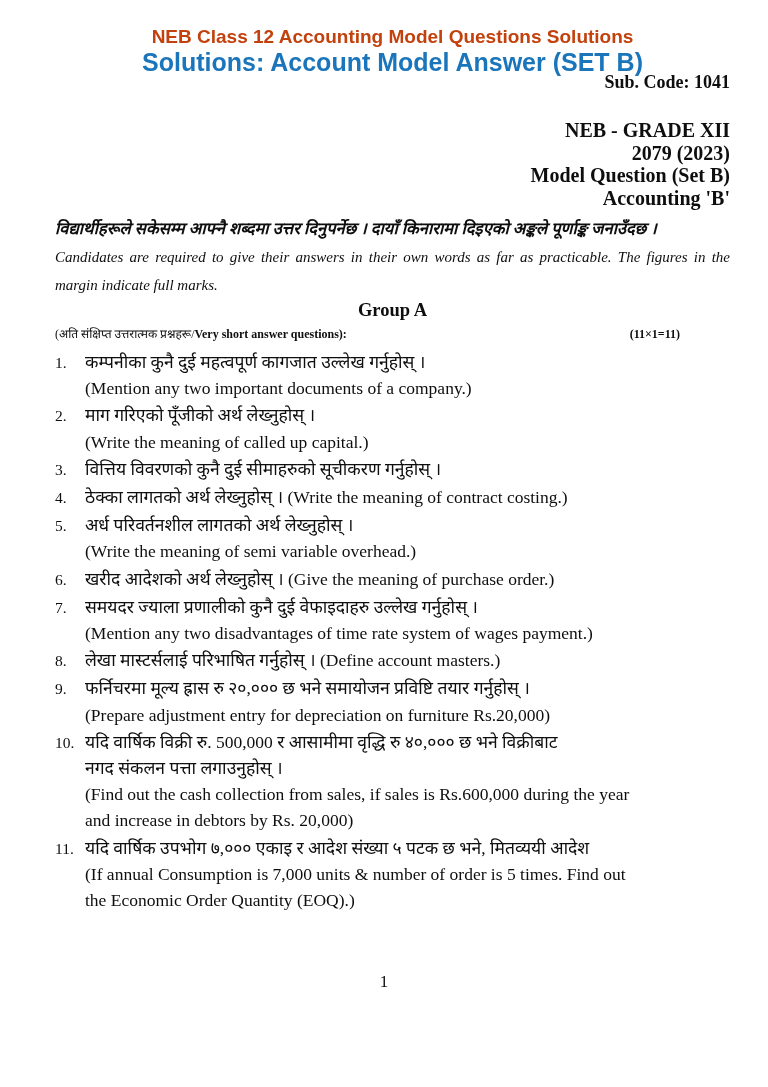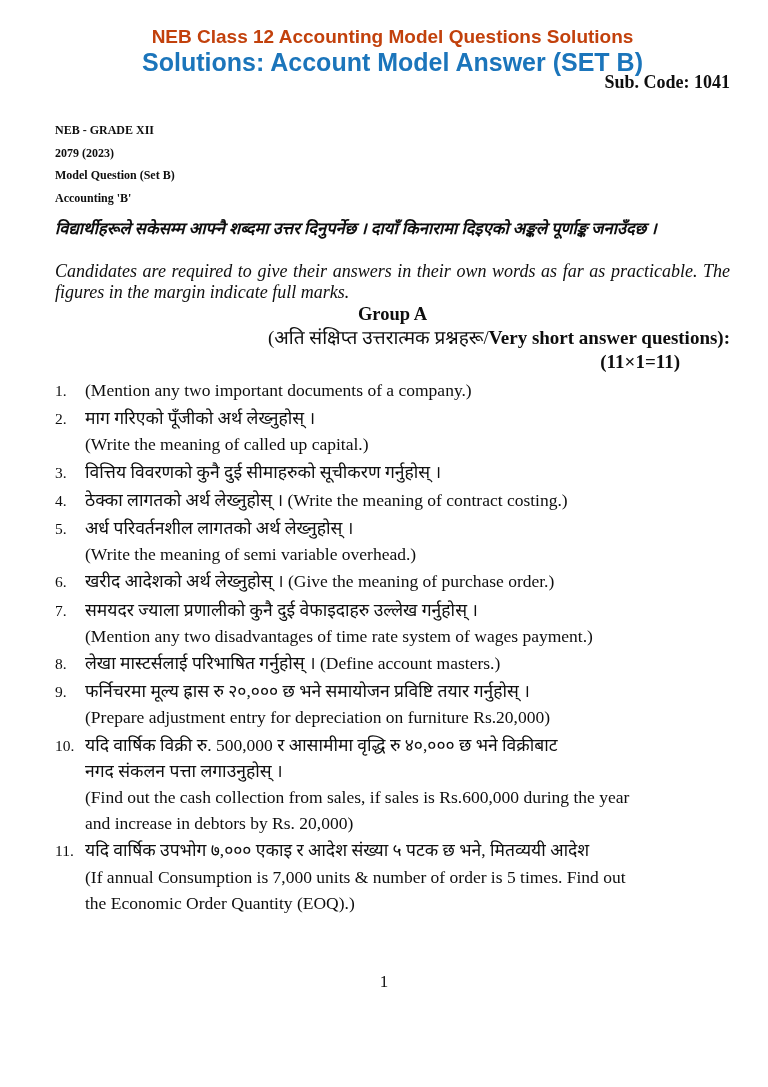--- a/index.html
+++ b/index.html
@@ -37,56 +37,55 @@
   .hdr-subcode {
     text-align: right;
     font-weight: bold;
     font-size: 18px;
     line-height: 22px;
     margin-top: -3px;
   }
   
   .title-block {
     margin-top: 26px;
-    text-align: left;
-    font-weight: bold;
-    font-size: 12px;
+    text-align: right;
+    font-weight: bold;
+    font-size: 20px;
     line-height: 22.5px;
   }
   
   .instr-np {
     margin-top: 8px;
     font-weight: bold;
     font-style: italic;
     font-size: 16.5px;
     line-height: 24px;
     text-align: justify;
   }
   .instr-en {
-    margin-top: 20px;
+    margin-top: 2px;
     font-style: italic;
-    font-size: 18px;
-    line-height: 21px;
+    font-size: 15px;
+    line-height: 28px;
     text-align: justify;
   }
   
   .group-heading {
     text-align: center;
     font-weight: bold;
     font-size: 18.5px;
     line-height: 22px;
   }
   .section-intro {
     display: flex;
     justify-content: space-between;
-    align-items: flex-end;
-    font-size: 19px;
+    align-items: flex-start;
+    font-size: 12px;
     line-height: 24px;
     margin-top: 1px;
-    flex-direction: column;
   }
   .section-intro .np { font-weight: normal; }
   .section-intro .en { font-weight: bold; }
   .section-intro .marks {
     font-weight: bold;
     padding-right: 50px;
     white-space: nowrap;
   }
   
   .questions { margin-top: 3px; }
@@ -138,20 +137,21 @@
     <div>
       <span class="np">(अति संक्षिप्त उत्तरात्मक प्रश्नहरू/</span><span class="en">Very short answer questions):</span>
     </div>
     <div class="marks">(11×1=11)</div>
   </div>
 
   <div class="questions">
       <div class="q-row">
         <div class="q-no">1.</div>
         <div class="q-body">
+          <div class="q-line">कम्पनीका कुनै दुई महत्वपूर्ण कागजात उल्लेख गर्नुहोस् ।</div>
           <div class="q-line">(Mention any two important documents of a company.)</div>
         </div>
       </div>
       <div class="q-row">
         <div class="q-no">2.</div>
         <div class="q-body">
           <div class="q-line">माग गरिएको पूँजीको अर्थ लेख्नुहोस् ।</div>
           <div class="q-line">(Write the meaning of called up capital.)</div>
         </div>
       </div>

